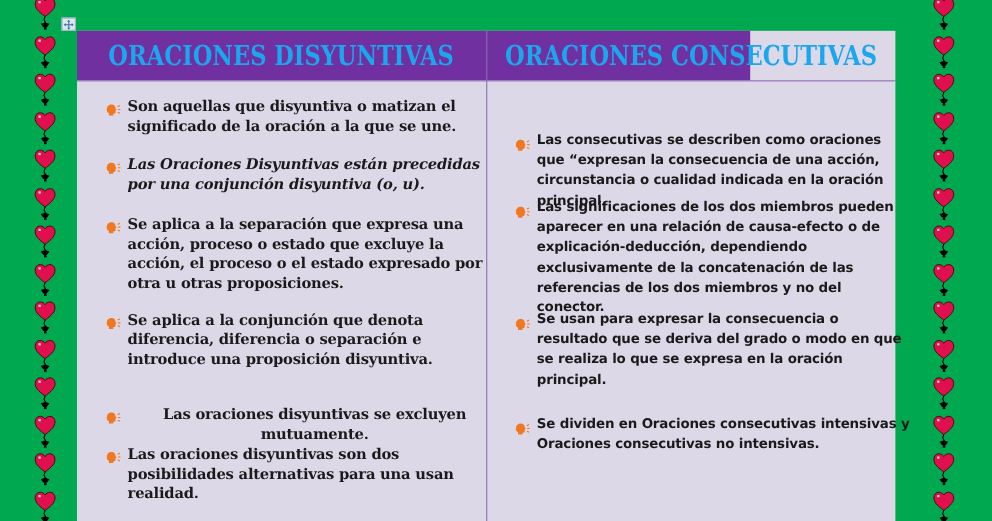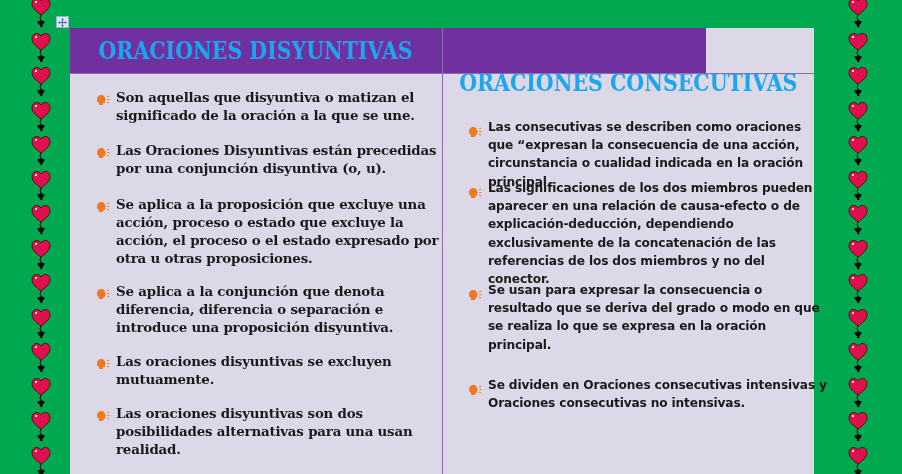--- a/index.html
+++ b/index.html
@@ -14,28 +14,28 @@
   .heart-unit { position:absolute; left:0; width:24px; height:34px; }
   .move-handle {
     position:absolute; left:56px; top:16px; width:13px; height:12px;
     background:#dfe7ef; border:1px solid #9fb3c8; box-sizing:border-box;
     display:flex; align-items:center; justify-content:center;
   }
   .table {
     position:absolute; left:70px; top:28px; width:744px; height:446px;
     background:#ddd8e8;
   }
-  .header-row { position:absolute; left:0; top:0; width:612px; height:45px; background:#7030a0;padding-left:24px; }
+  .header-row { position:absolute; left:0; top:0; width:612px; height:45px; background:#7030a0; }
   .header-cell {
     position:absolute; top:0; height:45px; display:flex; align-items:center; justify-content:center;
     color:#1aa7ee; font-weight:bold; font-size:25px; letter-spacing:0px;
     font-family:"DejaVu Serif", serif; transform-origin:center; white-space:nowrap;
   }
   .header-cell.left { left:0; width:372px; }
-  .header-cell.right { left:373px; width:371px;margin-top:32px; }
+  .header-cell.right { left:373px; width:371px; }
   .header-text { display:inline-block; transform:scaleX(0.82); }
   .col-divider { position:absolute; left:372px; top:0; width:1px; height:446px; background:#8a6fb0; }
   .header-bottom { position:absolute; left:0; top:45px; width:744px; height:1px; background:#8a6fb0; }
   .col { position:absolute; top:46px; }
   .col.left { left:26px; width:340px; }
   .col.right { left:398px; width:340px; }
   .item { position:relative; padding-left:20px; }
   .bullet { position:absolute; left:0; top:3px; width:14px; height:12px; }
   .left .item-text {
     font-family:"DejaVu Serif", serif; font-weight:bold; font-size:13.4px; line-height:18px;
@@ -242,42 +242,42 @@
   <div class="col-divider"></div>
 
   <div class="col left">
     <div class="item" style="position:absolute;top:14px;width:340px;">
       <span class="bullet"><svg width="14" height="12" viewBox="0 0 14 12">
             <path d="M1 6 C1 2.5 3 1 5.5 1 C8 1 9 3 9 4.5 L10 6 L9 6.5 L9 8 C9 9 8 9.5 7 9.3 L7 11 L3 11 L3 9 C1.8 8.3 1 7.3 1 6 Z" fill="#f07820"></path>
             <path d="M11 3 L13 2 M11.3 5.5 L13.5 5.5 M11 8 L13 9" stroke="#f07820" stroke-width="1" fill="none"></path>
           </svg></span>
       <div class="item-text">Son aquellas que disyuntiva o matizan el significado de la oración a la que se une.</div>
     </div>
-    <div class="item" style="position:absolute;top:67px;width:340px;">
+    <div class="item" style="position:absolute;top:67px;width:340px;font-style:italic;">
       <span class="bullet"><svg width="14" height="12" viewBox="0 0 14 12">
             <path d="M1 6 C1 2.5 3 1 5.5 1 C8 1 9 3 9 4.5 L10 6 L9 6.5 L9 8 C9 9 8 9.5 7 9.3 L7 11 L3 11 L3 9 C1.8 8.3 1 7.3 1 6 Z" fill="#f07820"></path>
             <path d="M11 3 L13 2 M11.3 5.5 L13.5 5.5 M11 8 L13 9" stroke="#f07820" stroke-width="1" fill="none"></path>
           </svg></span>
       <div class="item-text">Las Oraciones Disyuntivas están precedidas por una conjunción disyuntiva (o, u).</div>
     </div>
     <div class="item" style="position:absolute;top:121px;width:340px;">
       <span class="bullet"><svg width="14" height="12" viewBox="0 0 14 12">
             <path d="M1 6 C1 2.5 3 1 5.5 1 C8 1 9 3 9 4.5 L10 6 L9 6.5 L9 8 C9 9 8 9.5 7 9.3 L7 11 L3 11 L3 9 C1.8 8.3 1 7.3 1 6 Z" fill="#f07820"></path>
             <path d="M11 3 L13 2 M11.3 5.5 L13.5 5.5 M11 8 L13 9" stroke="#f07820" stroke-width="1" fill="none"></path>
           </svg></span>
-      <div class="item-text">Se aplica a la proposición que excluye una acción, proceso o estado que excluye la acción, el proceso o el estado expresado por otra u otras proposiciones.</div>
+      <div class="item-text">Se aplica a la separación que expresa una acción, proceso o estado que excluye la acción, el proceso o el estado expresado por otra u otras proposiciones.</div>
     </div>
     <div class="item" style="position:absolute;top:208px;width:340px;">
       <span class="bullet"><svg width="14" height="12" viewBox="0 0 14 12">
             <path d="M1 6 C1 2.5 3 1 5.5 1 C8 1 9 3 9 4.5 L10 6 L9 6.5 L9 8 C9 9 8 9.5 7 9.3 L7 11 L3 11 L3 9 C1.8 8.3 1 7.3 1 6 Z" fill="#f07820"></path>
             <path d="M11 3 L13 2 M11.3 5.5 L13.5 5.5 M11 8 L13 9" stroke="#f07820" stroke-width="1" fill="none"></path>
           </svg></span>
       <div class="item-text">Se aplica a la conjunción que denota diferencia, diferencia o separación e introduce una proposición disyuntiva.</div>
     </div>
-    <div class="item" style="position:absolute;top:278px;width:340px;">
+    <div class="item" style="position:absolute;top:294px;width:340px;text-align:center;">
       <span class="bullet"><svg width="14" height="12" viewBox="0 0 14 12">
             <path d="M1 6 C1 2.5 3 1 5.5 1 C8 1 9 3 9 4.5 L10 6 L9 6.5 L9 8 C9 9 8 9.5 7 9.3 L7 11 L3 11 L3 9 C1.8 8.3 1 7.3 1 6 Z" fill="#f07820"></path>
             <path d="M11 3 L13 2 M11.3 5.5 L13.5 5.5 M11 8 L13 9" stroke="#f07820" stroke-width="1" fill="none"></path>
           </svg></span>
       <div class="item-text">Las oraciones disyuntivas se excluyen mutuamente.</div>
     </div>
     <div class="item" style="position:absolute;top:330px;width:340px;">
       <span class="bullet"><svg width="14" height="12" viewBox="0 0 14 12">
             <path d="M1 6 C1 2.5 3 1 5.5 1 C8 1 9 3 9 4.5 L10 6 L9 6.5 L9 8 C9 9 8 9.5 7 9.3 L7 11 L3 11 L3 9 C1.8 8.3 1 7.3 1 6 Z" fill="#f07820"></path>
             <path d="M11 3 L13 2 M11.3 5.5 L13.5 5.5 M11 8 L13 9" stroke="#f07820" stroke-width="1" fill="none"></path>

